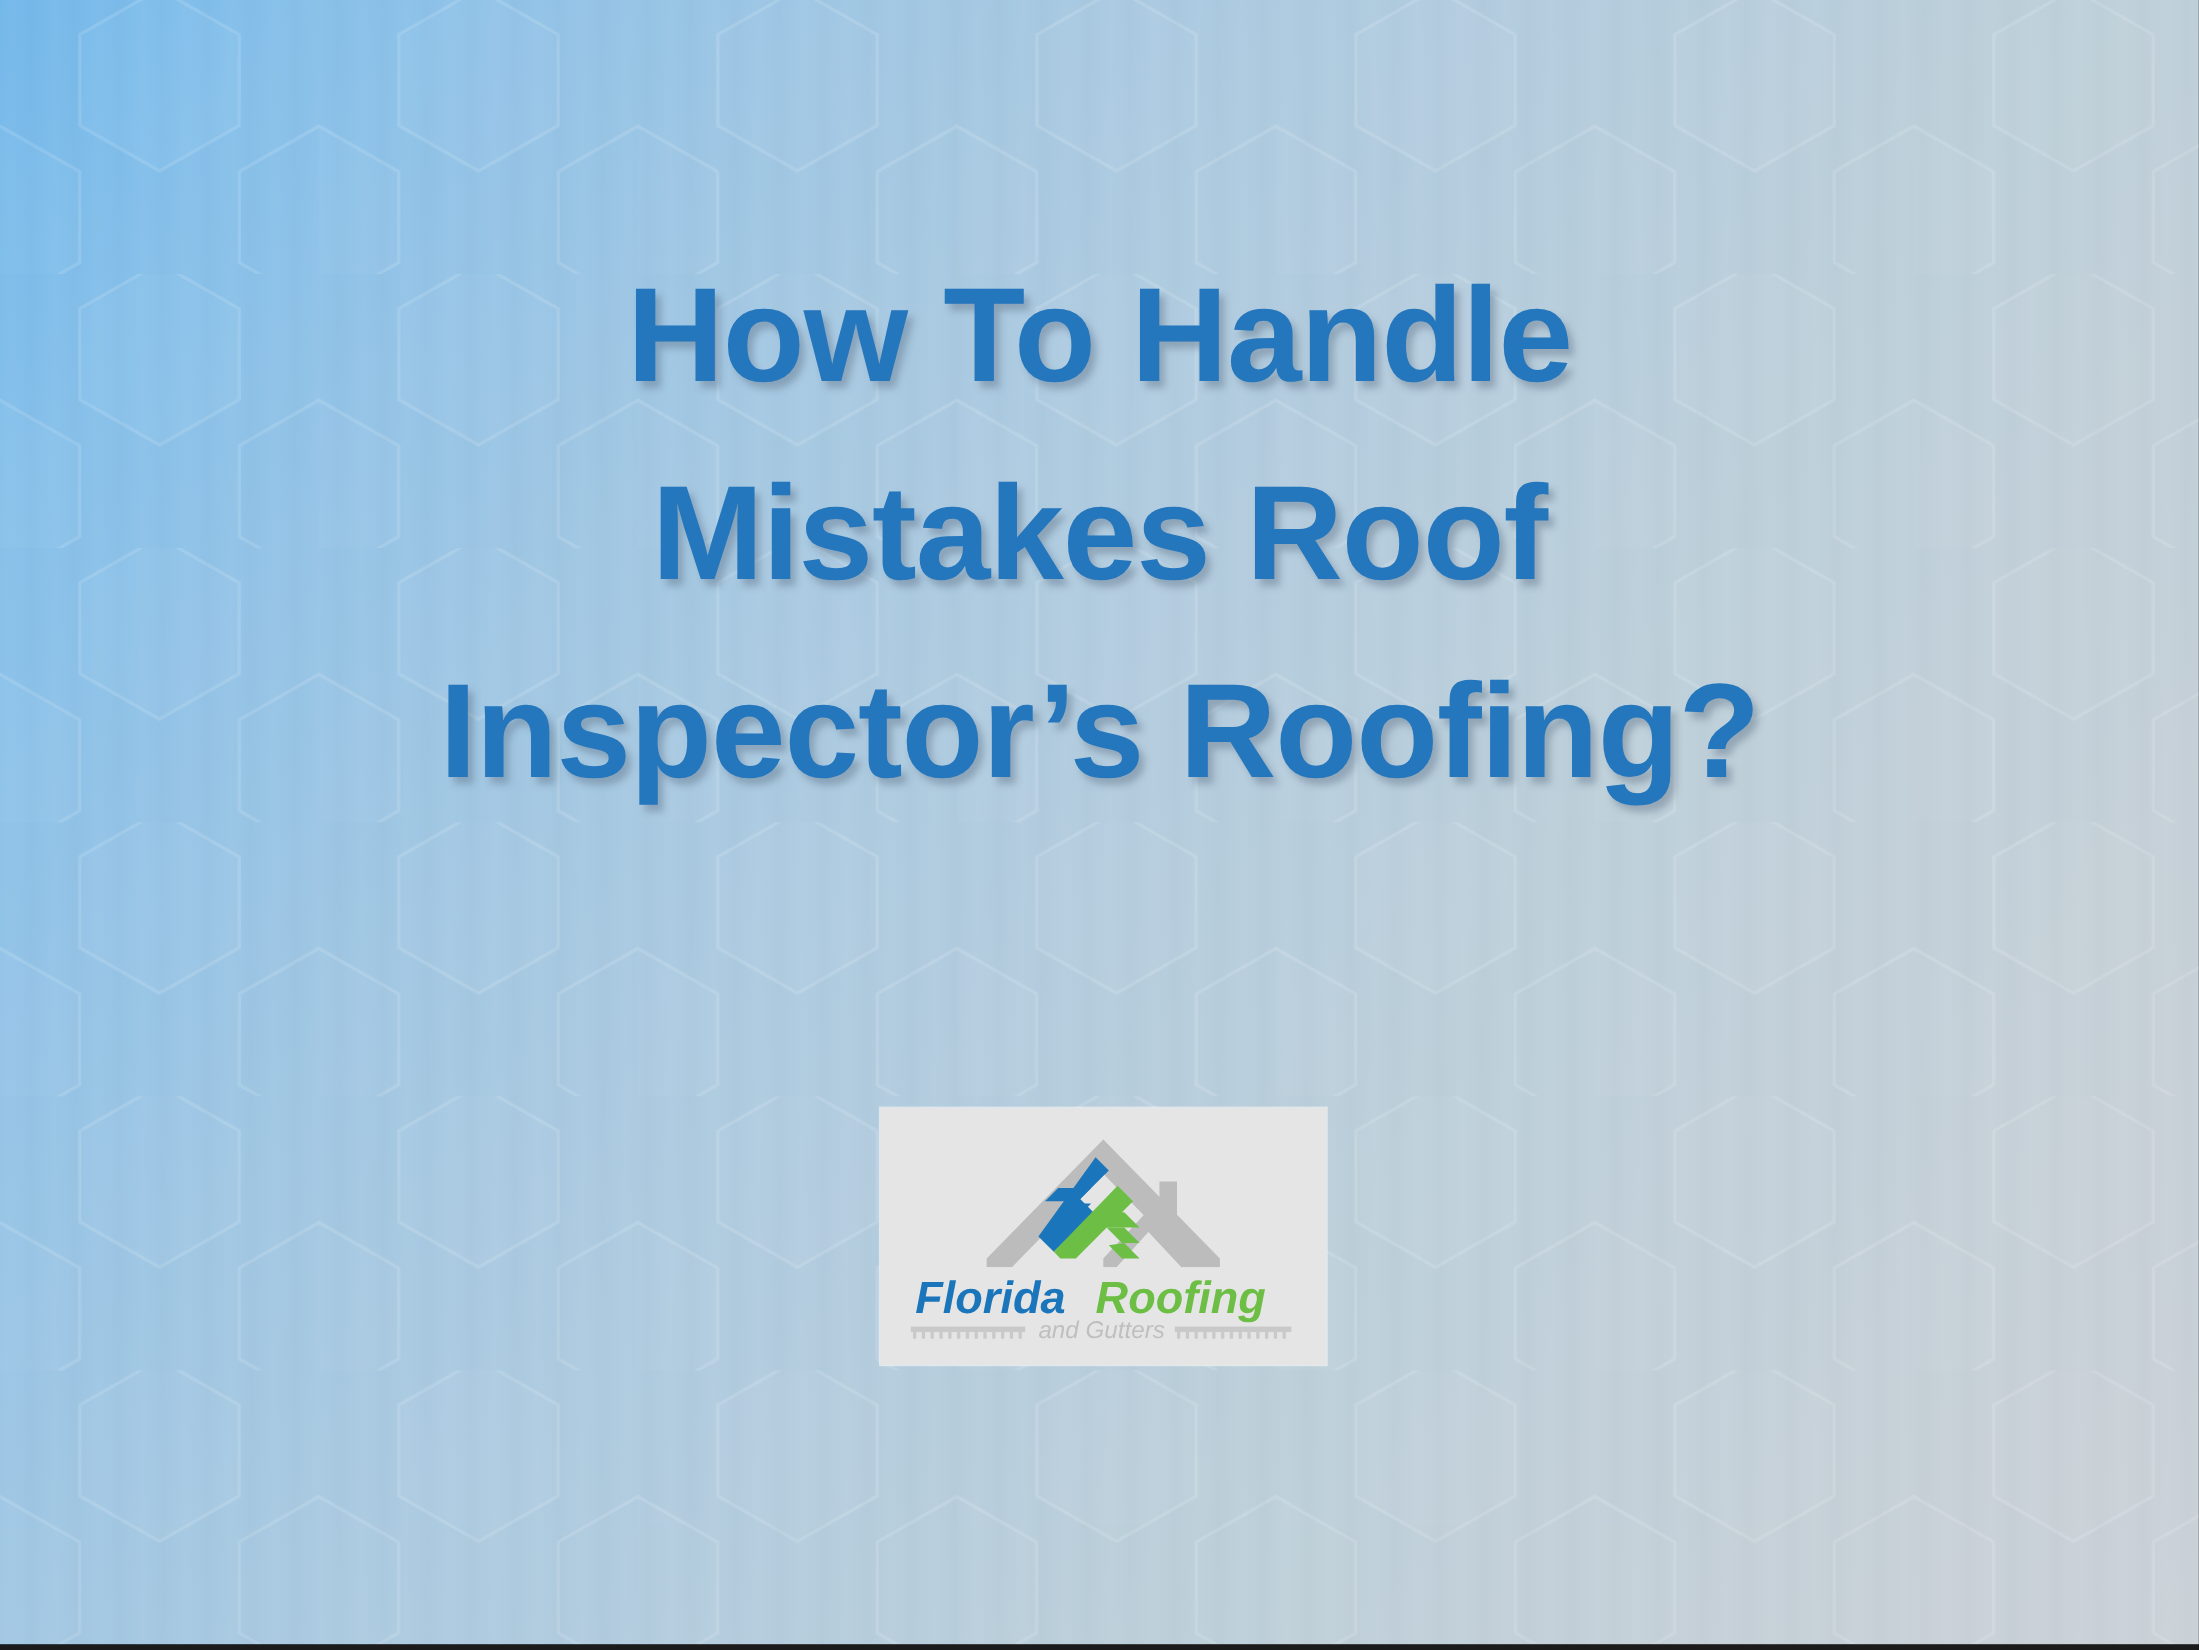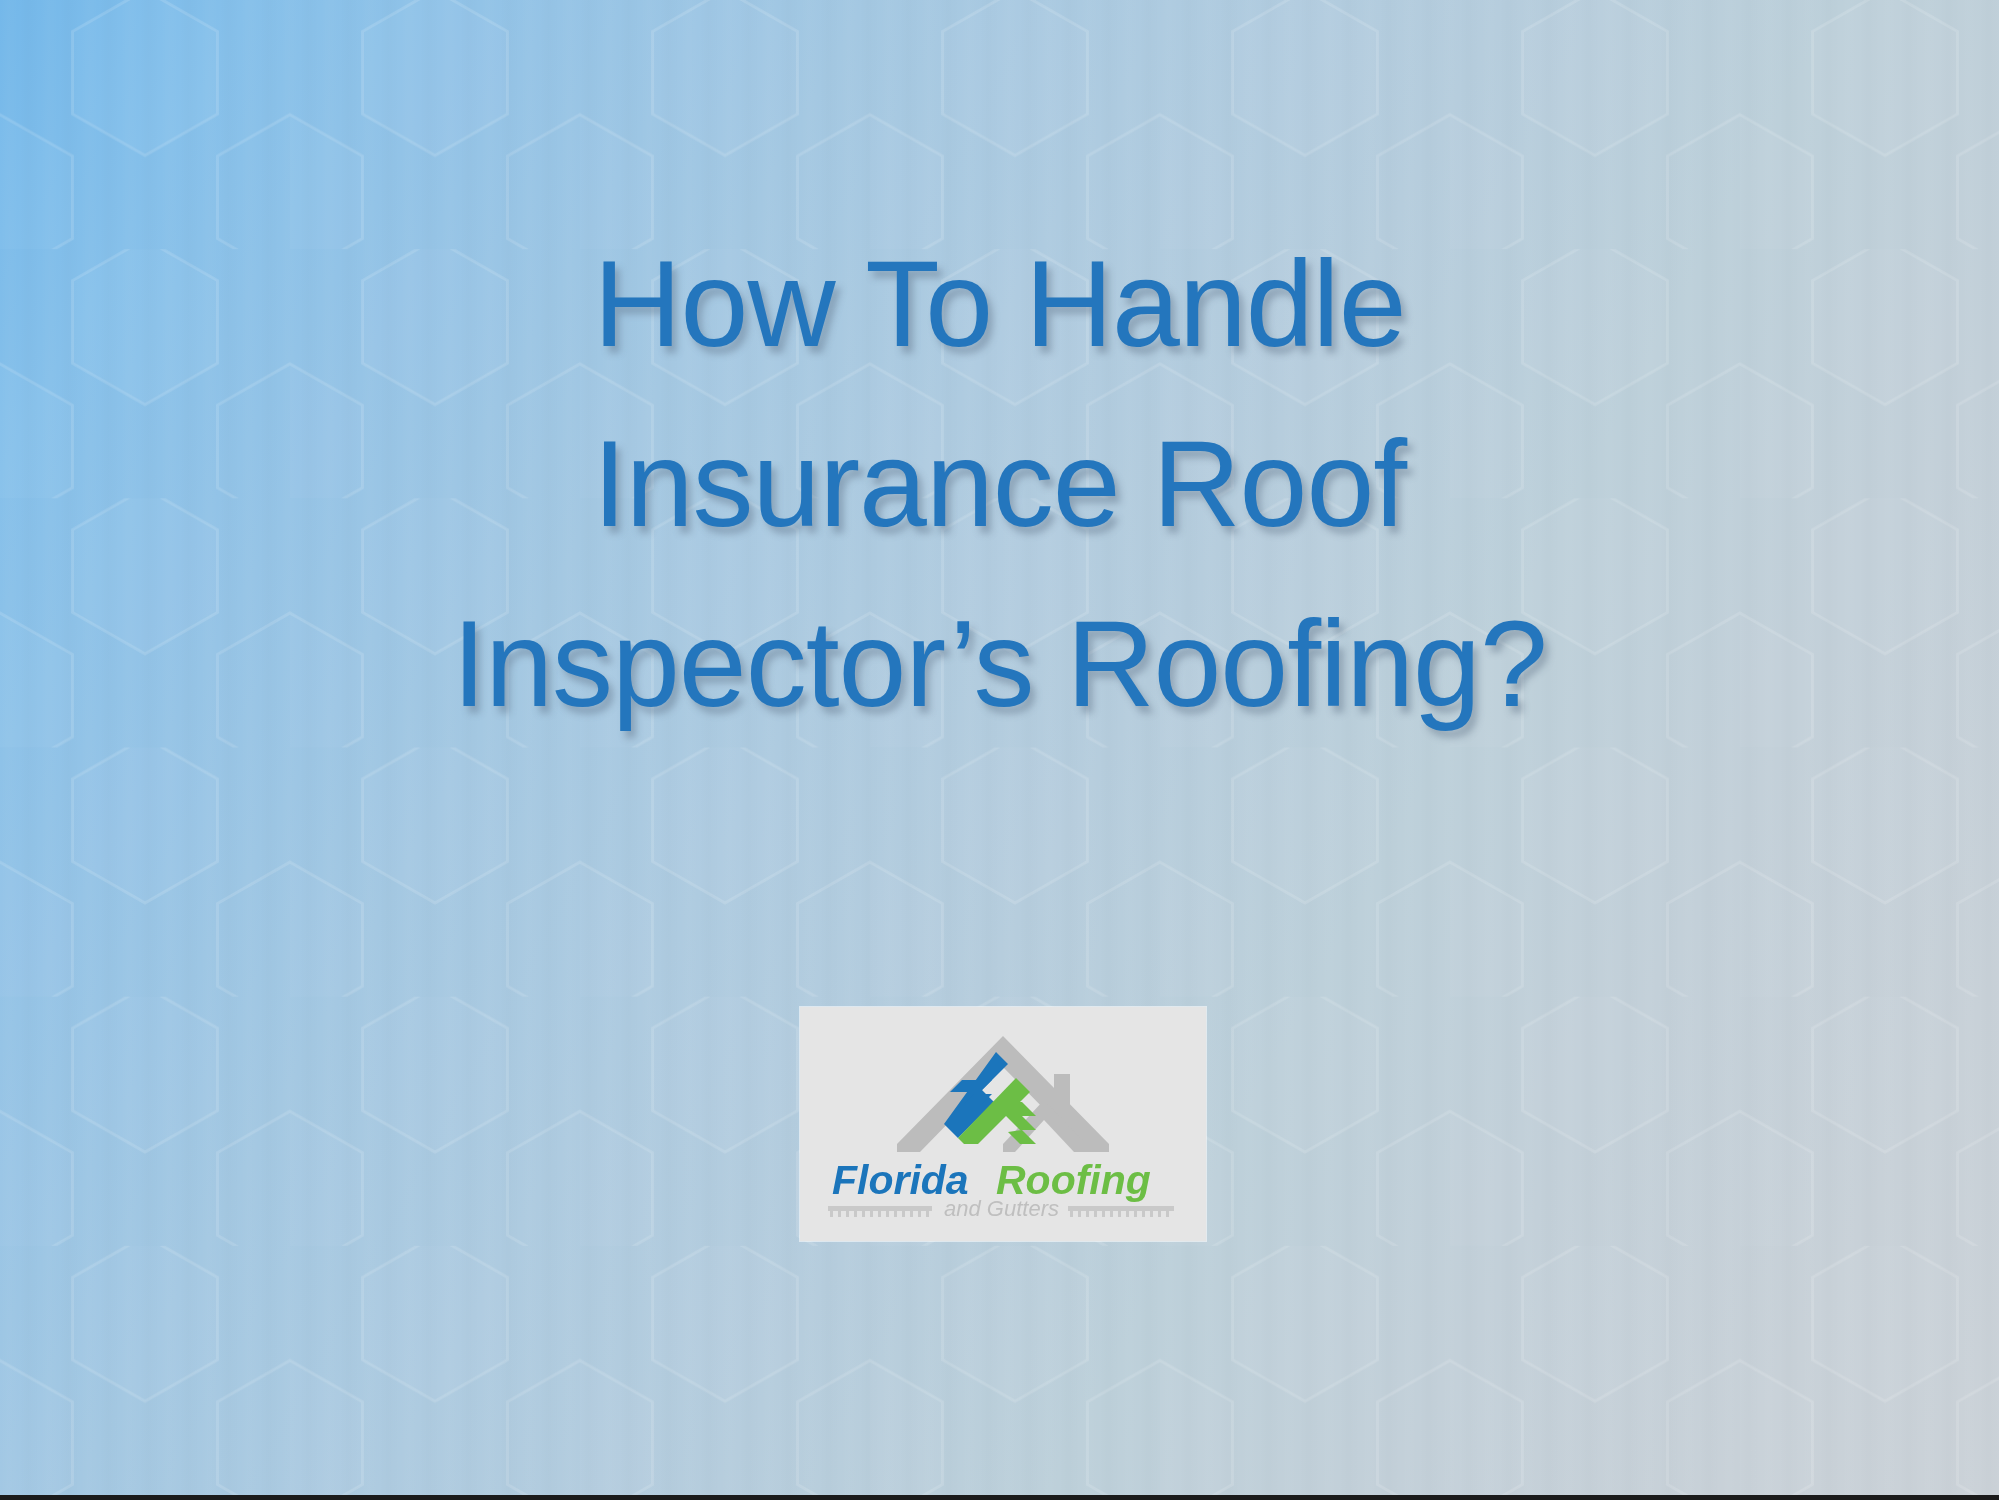--- a/index.html
+++ b/index.html
@@ -60,21 +60,21 @@
   
   #title-block {
     position: absolute;
     left: 0;
     right: 0;
     top: 214px;
     text-align: center;
   }
   .title-line {
     font-size: 122px;
-    font-weight: normal;
+    font-weight: bold;
     line-height: 180px;
     color: #2476bd;
     letter-spacing: -1px;
     white-space: nowrap;
     text-shadow: 5px 7px 7px rgba(90,110,130,0.42);
   }
 
   
   #logo-card {
     position: absolute;
@@ -122,21 +122,21 @@
         </pattern>
       </defs>
       <rect x="0" y="0" width="1999" height="1500" fill="url(#hexpat)"></rect>
     </svg>
   </div>
 
   <div id="bg-sheen"></div>
 
   <div id="title-block">
     <div class="title-line">How To Handle</div>
-    <div class="title-line">Insurance Roof</div>
+    <div class="title-line">Mistakes Roof</div>
     <div class="title-line">Inspector’s Roofing?</div>
   </div>
 
   <div id="logo-card">
     <div id="logo-inner">
 
       <svg id="logo-mark" viewBox="0 0 214 118" xmlns="http://www.w3.org/2000/svg">
 
         <path fill="#bcbcbc" d="M107 2 L213 110 L213 118 L190 118 L107 33 L24 118 L1 118 L1 110 Z"></path>
 

